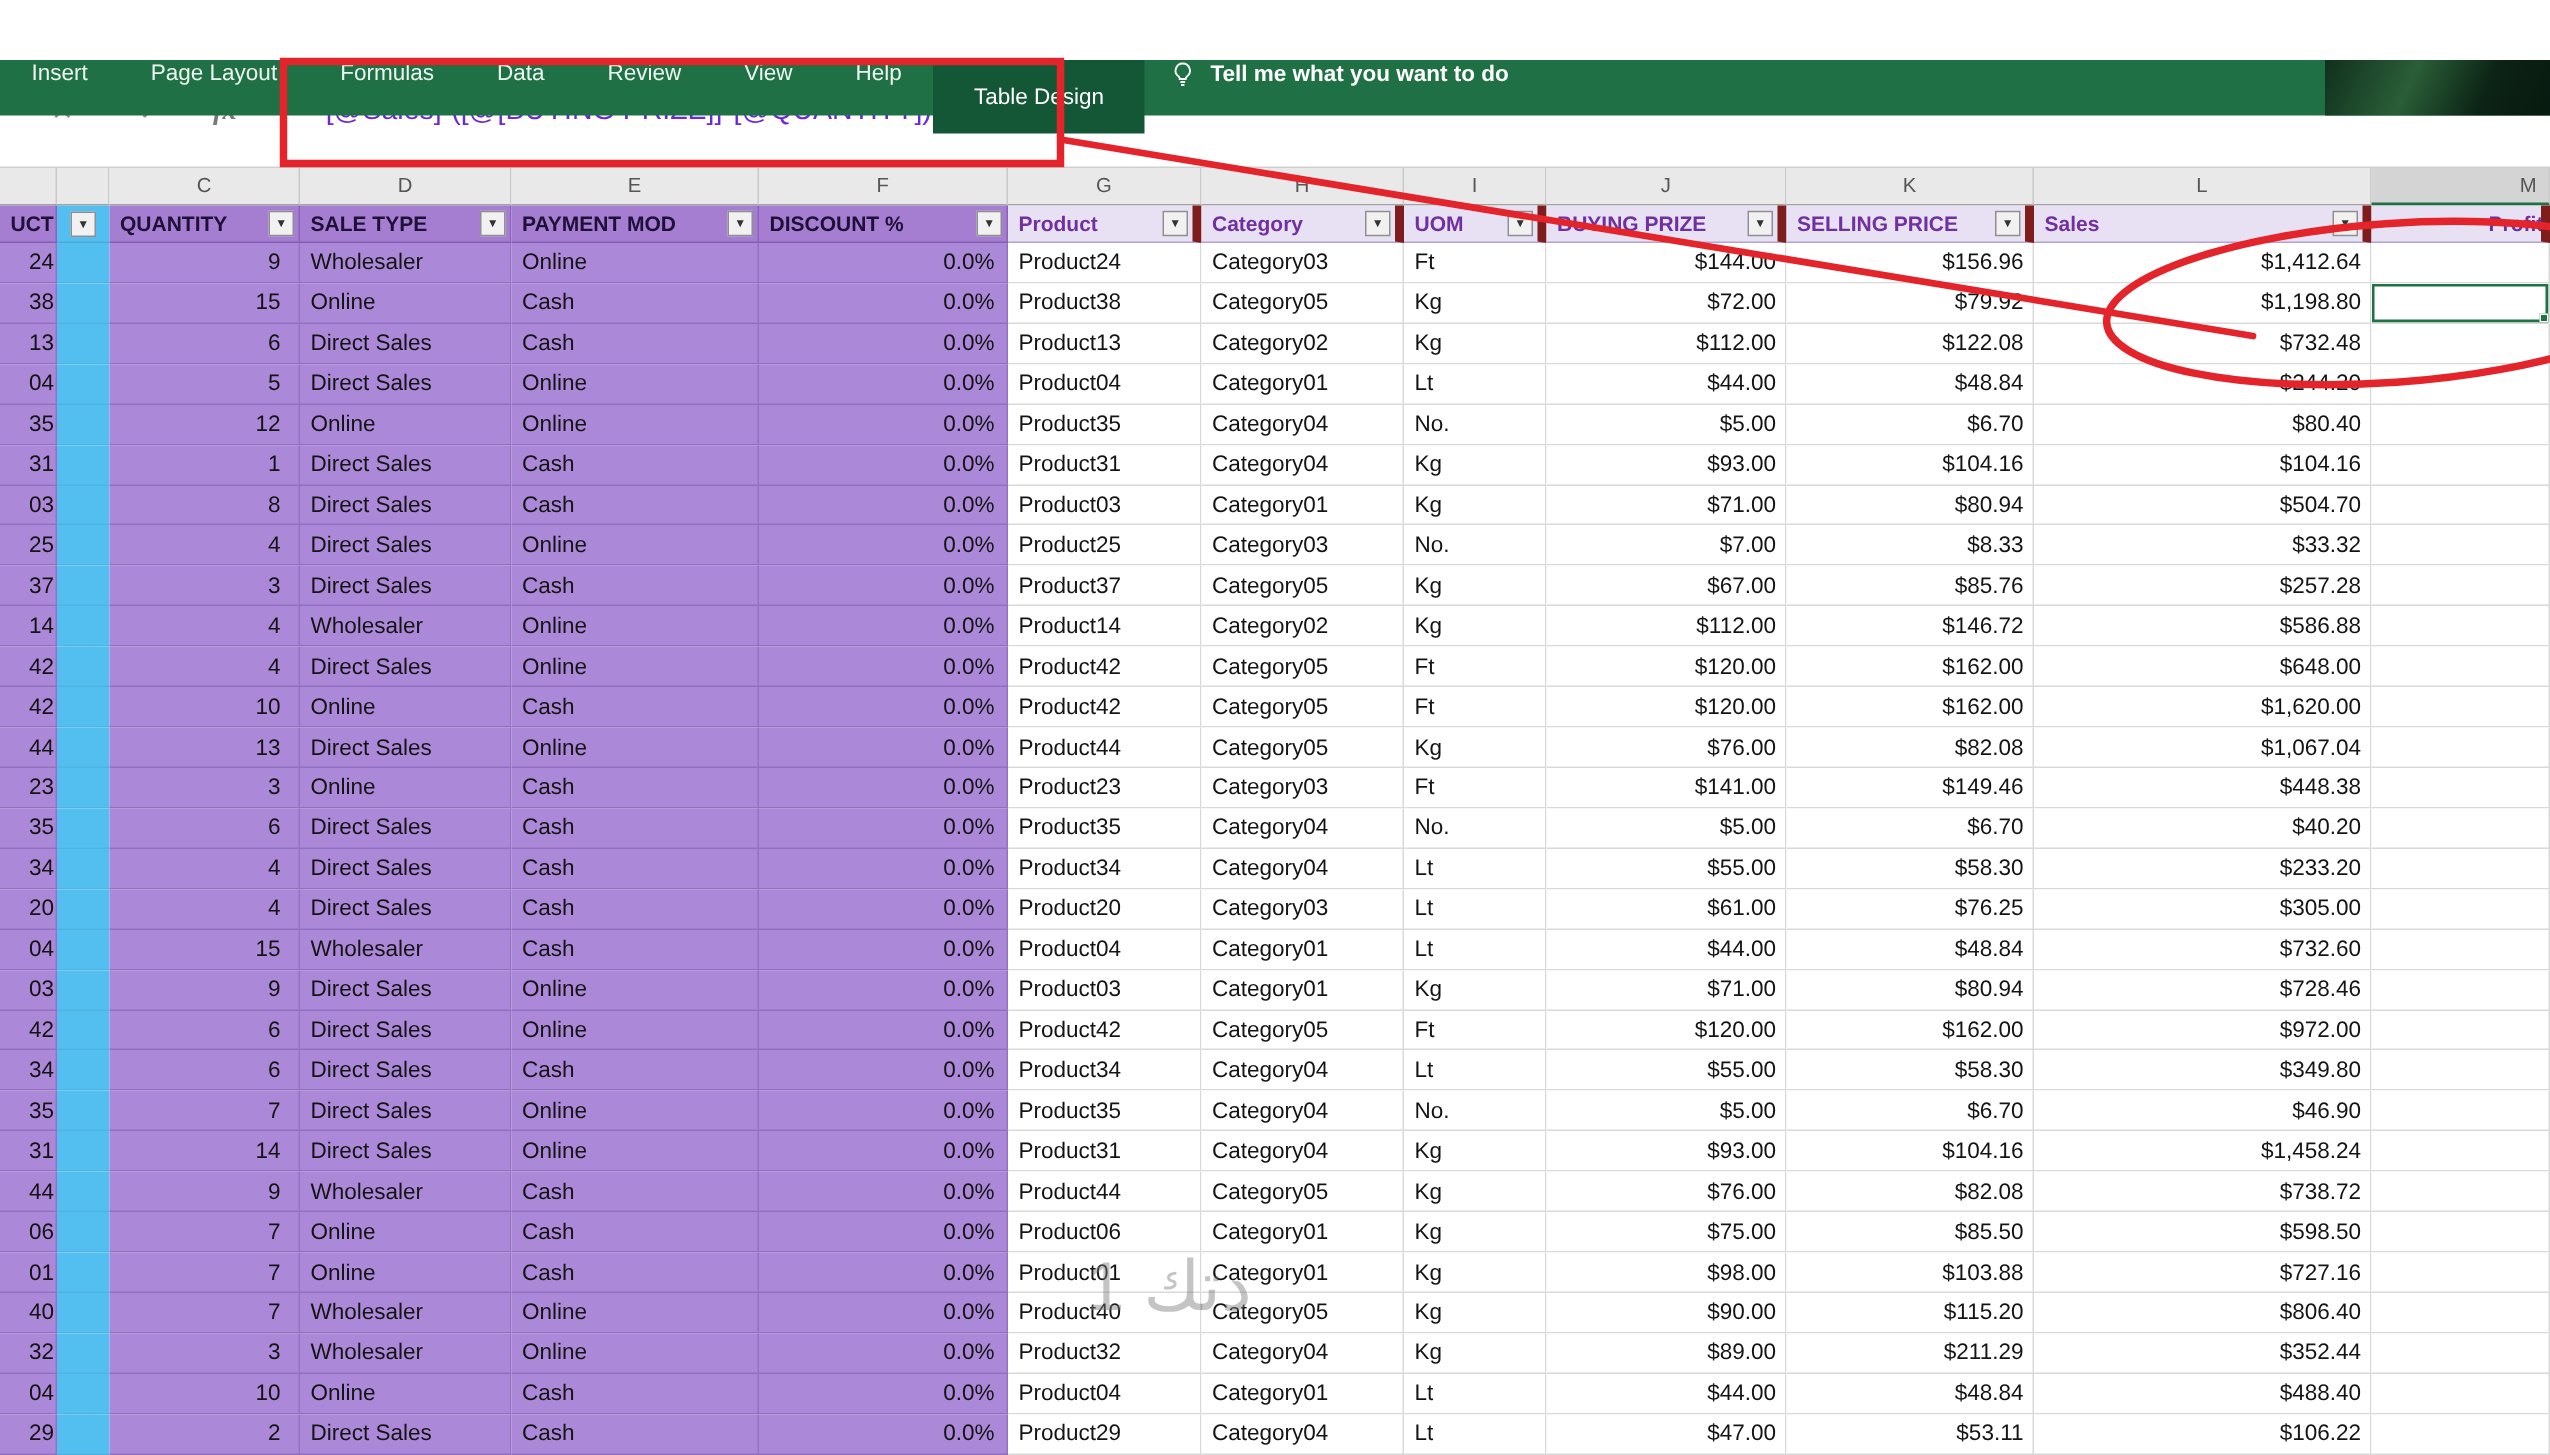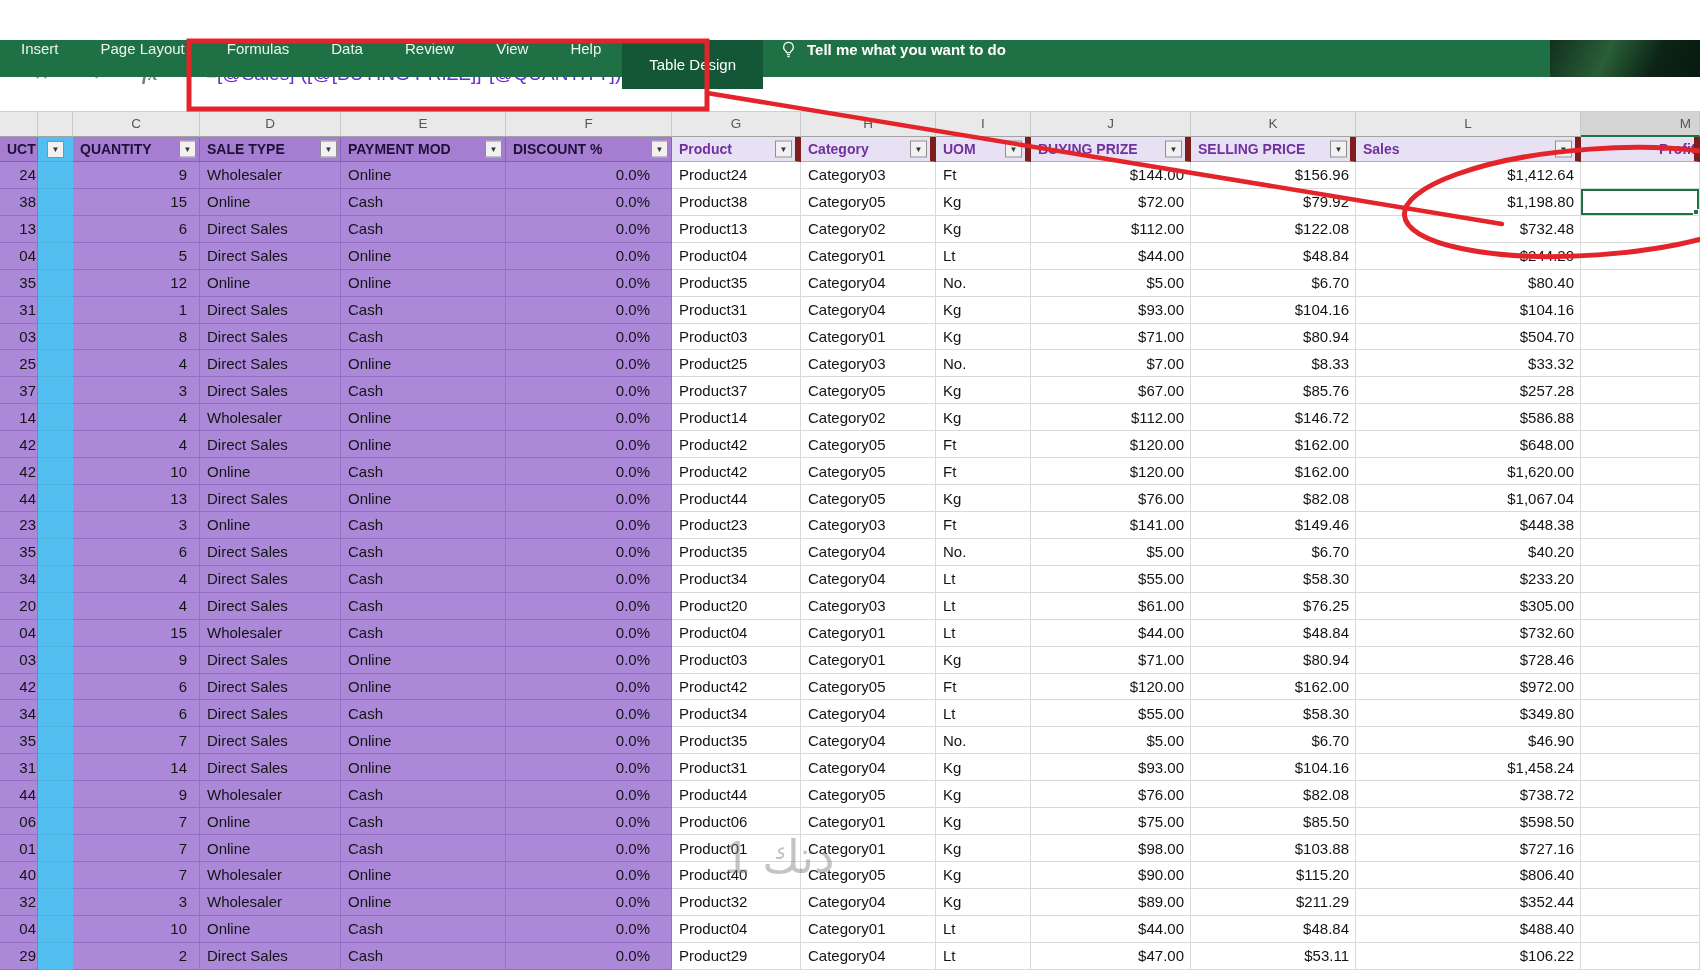--- a/index.html
+++ b/index.html
@@ -45,21 +45,21 @@
   .tbody{position:absolute;left:0;top:162px;width:1700px;}
   .drow{height:26.9333px;}
   .cell{display:flex;align-items:center;overflow:hidden;white-space:nowrap;font-size:15px;color:#141414;box-sizing:border-box;}
   .cell.purple{background:#AC89D8;border-right:1px solid rgba(93,52,145,0.28);border-bottom:1px solid rgba(93,52,145,0.3);}
   .cell.blue{background:#53BFF0;border-bottom:1px solid rgba(0,0,0,0.05);}
   .cell.white{background:#FFFFFF;border-right:1px solid #D9D9D9;border-bottom:1px solid #D9D9D9;}
   .num{justify-content:flex-end;}
   .txt{padding-left:7px;}
   .c-id{padding-right:1px;}
   .c-qty{padding-right:12px;}
-  .c-disc{padding-right:21px;}
+  .c-disc{padding-right:8px;}
   .c-buy,.c-sell,.c-sales{padding-right:6px;}
   .cell.selected{box-shadow:inset 0 0 0 2px #1F7244;position:relative;}
   .cell.selected::after{content:"";position:absolute;right:0;bottom:0;width:6px;height:6px;background:#1F7244;border:1px solid #fff;box-sizing:border-box;}
 
   
   .anno{position:absolute;left:0;top:0;z-index:40;pointer-events:none;}
   .watermark{position:absolute;left:724px;top:830px;font-size:46px;color:rgba(125,125,125,0.45);z-index:30;pointer-events:none;}
 </style>
 </head>
 <body>

